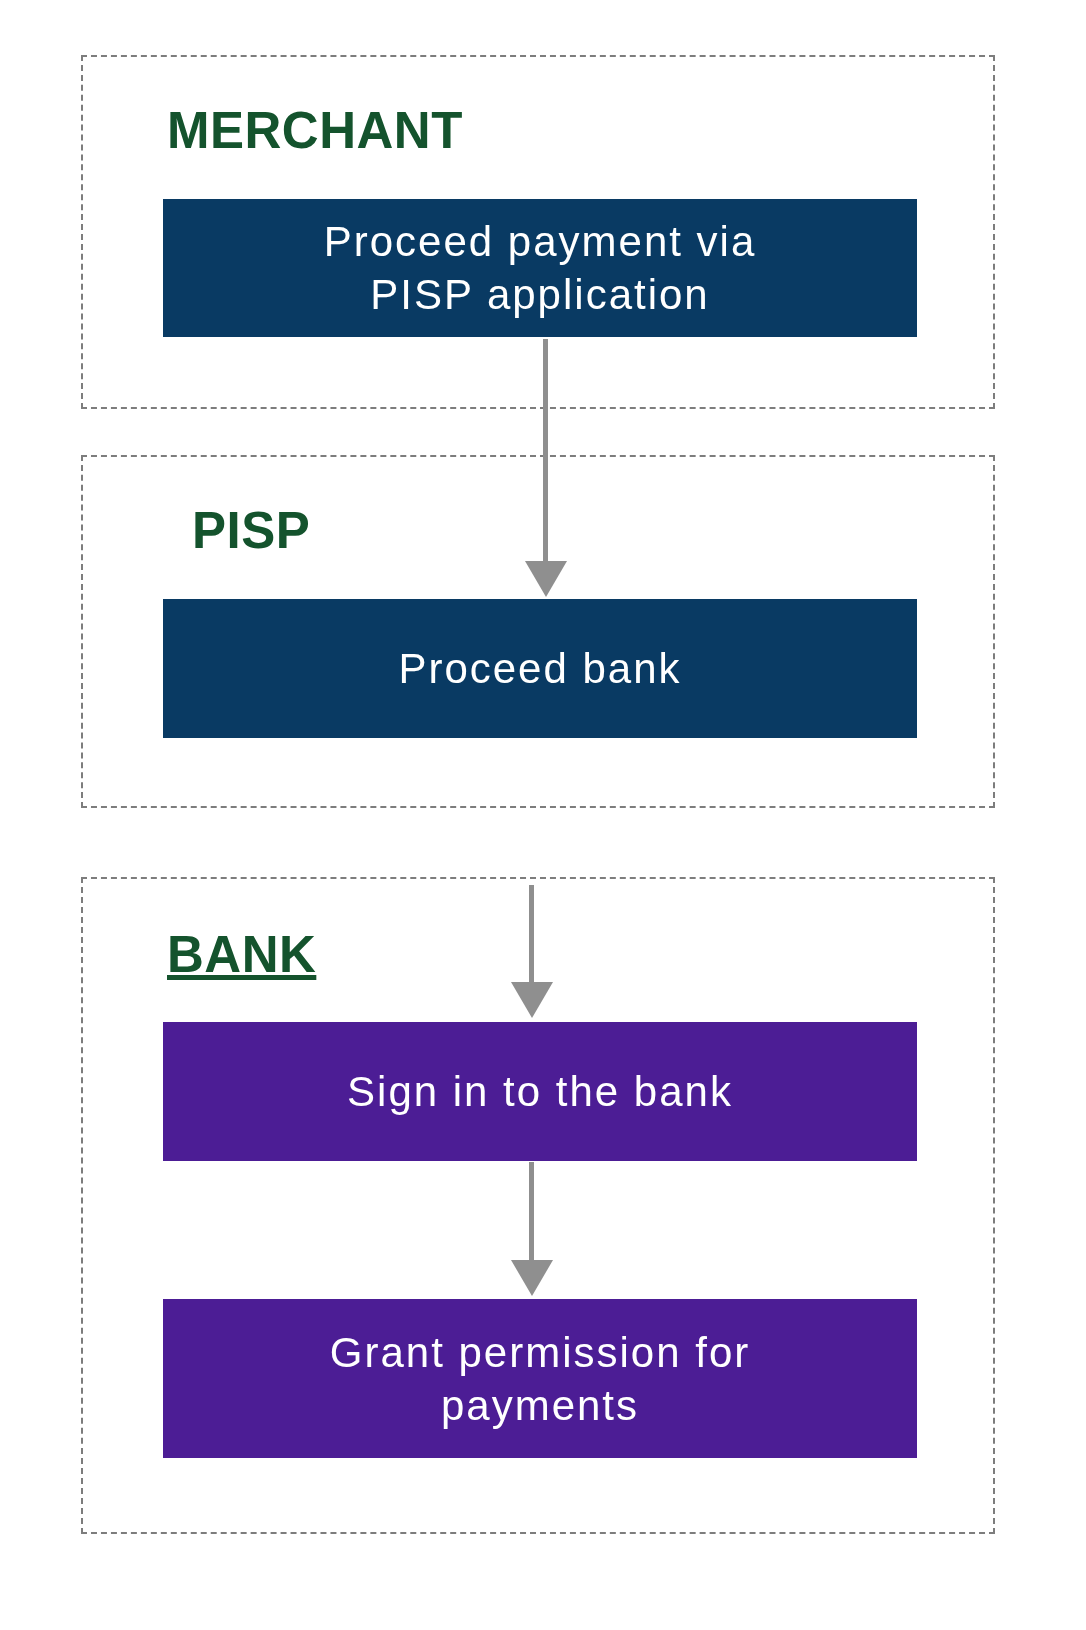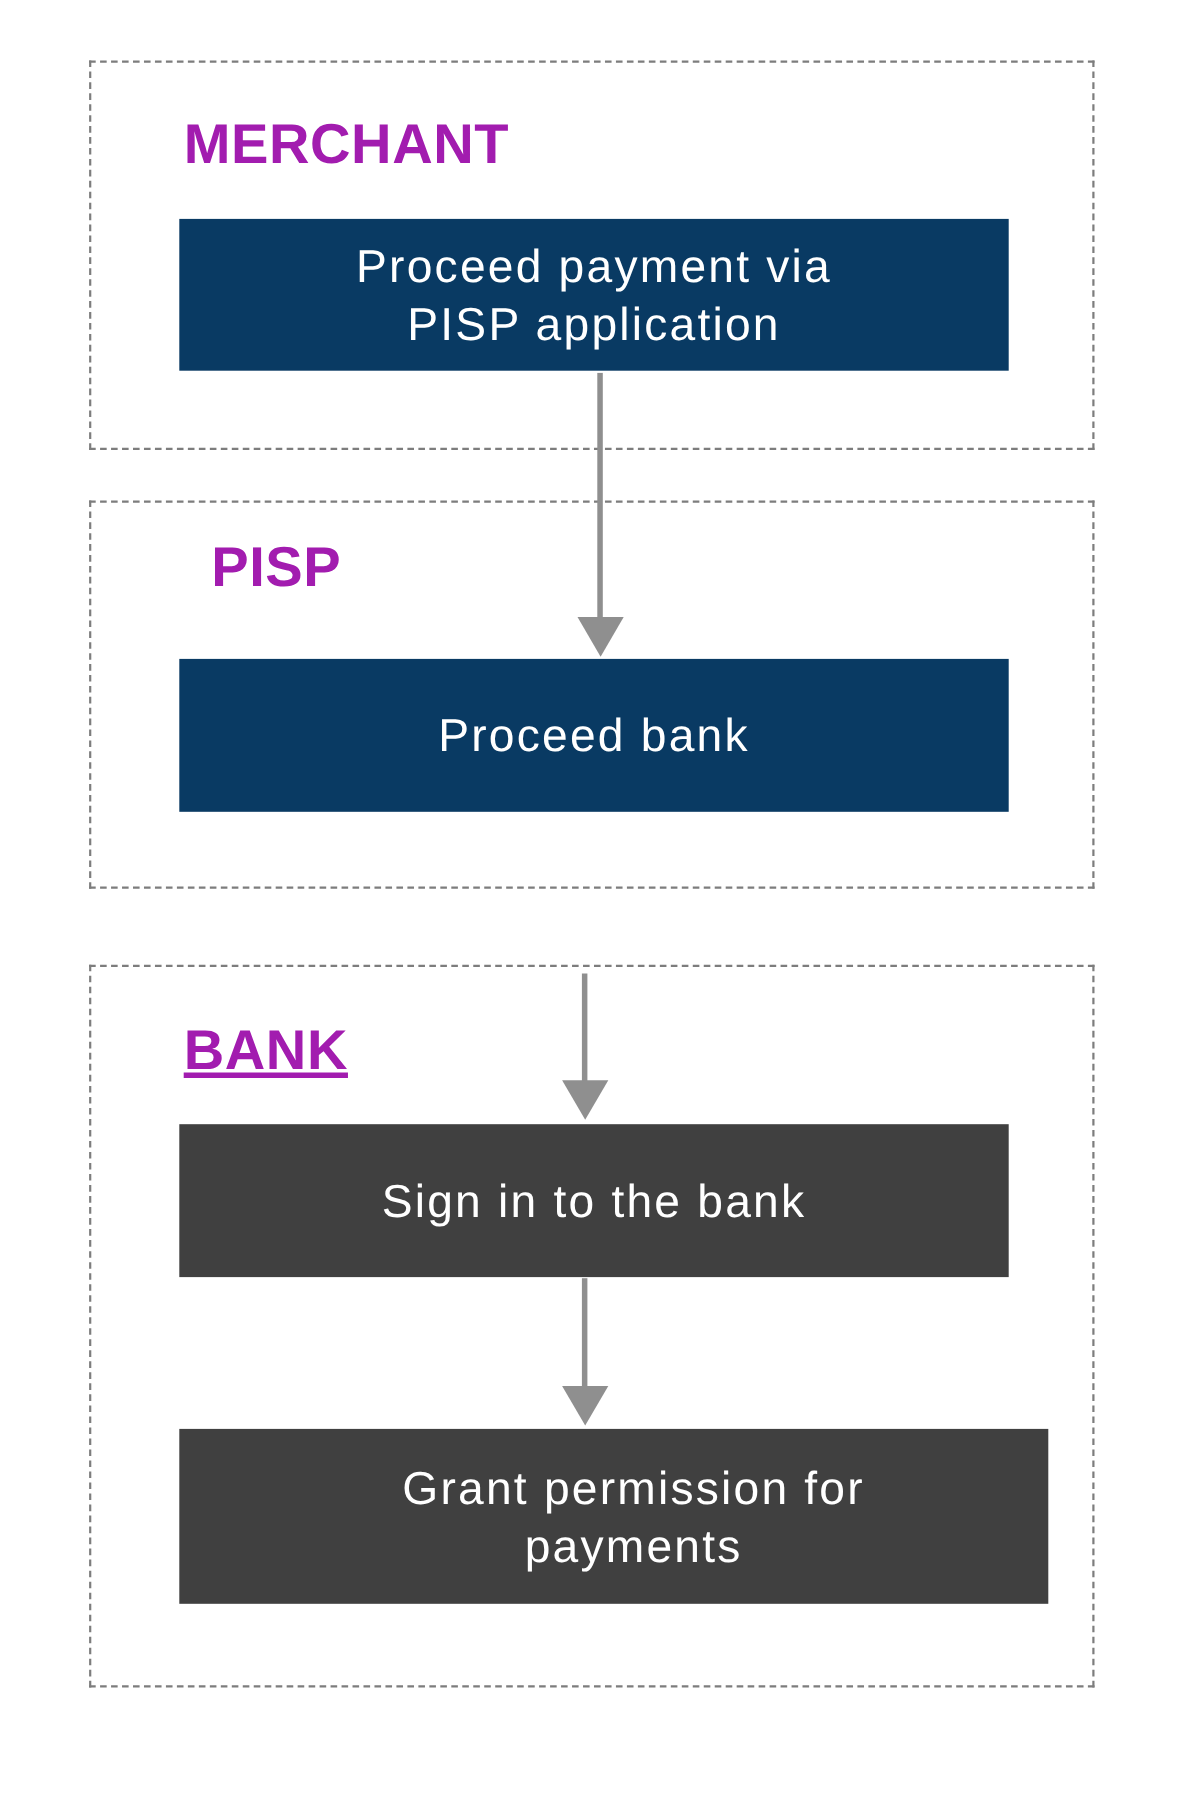--- a/index.html
+++ b/index.html
@@ -28,27 +28,27 @@
   }
   #lane-merchant { left: 81px; top: 55px;  width: 914px; height: 354px; }
   #lane-pisp     { left: 81px; top: 455px; width: 914px; height: 353px; }
   #lane-bank     { left: 81px; top: 877px; width: 914px; height: 657px; }
 
   .lane-title {
     position: absolute;
     margin: 0;
     font-size: 51px;
     font-weight: 700;
-    color: #a21caf;
+    color: #14532d;
     letter-spacing: 0.5px;
     line-height: 1;
     white-space: nowrap;
   }
   #lane-merchant .lane-title { left: 84px;  top: 48px; }
-  #lane-pisp     .lane-title { left: 109px; top: 33px; }
+  #lane-pisp     .lane-title { left: 109px; top: 48px; }
   #lane-bank     .lane-title { left: 84px;  top: 50px; text-decoration: underline; }
 
   .step {
     position: absolute;
     left: 163px;
     width: 754px;
     display: flex;
     align-items: center;
     justify-content: center;
     text-align: center;
@@ -57,26 +57,26 @@
     display: block;
     max-width: 520px;
     margin: 0 auto;
     font-size: 42px;
     font-weight: 400;
     line-height: 53px;
     letter-spacing: 2px;
     color: #ffffff;
   }
   .step-navy   { background: #093a63; }
-  .step-orange { background: #404040; }
+  .step-orange { background: #4c1d95; }
 
   #step-proceed { top: 199px;  height: 138px; }
   #step-select  { top: 599px;  height: 139px; }
   #step-signin  { top: 1022px; height: 139px; }
-  #step-grant   { top: 1299px; height: 159px; padding-left: 36px; }
+  #step-grant   { top: 1299px; height: 159px; }
 
   .arrow-line {
     position: absolute;
     width: 5px;
     background: #8f8f8f;
   }
   .arrow-head {
     position: absolute;
     width: 0;
     height: 0;

